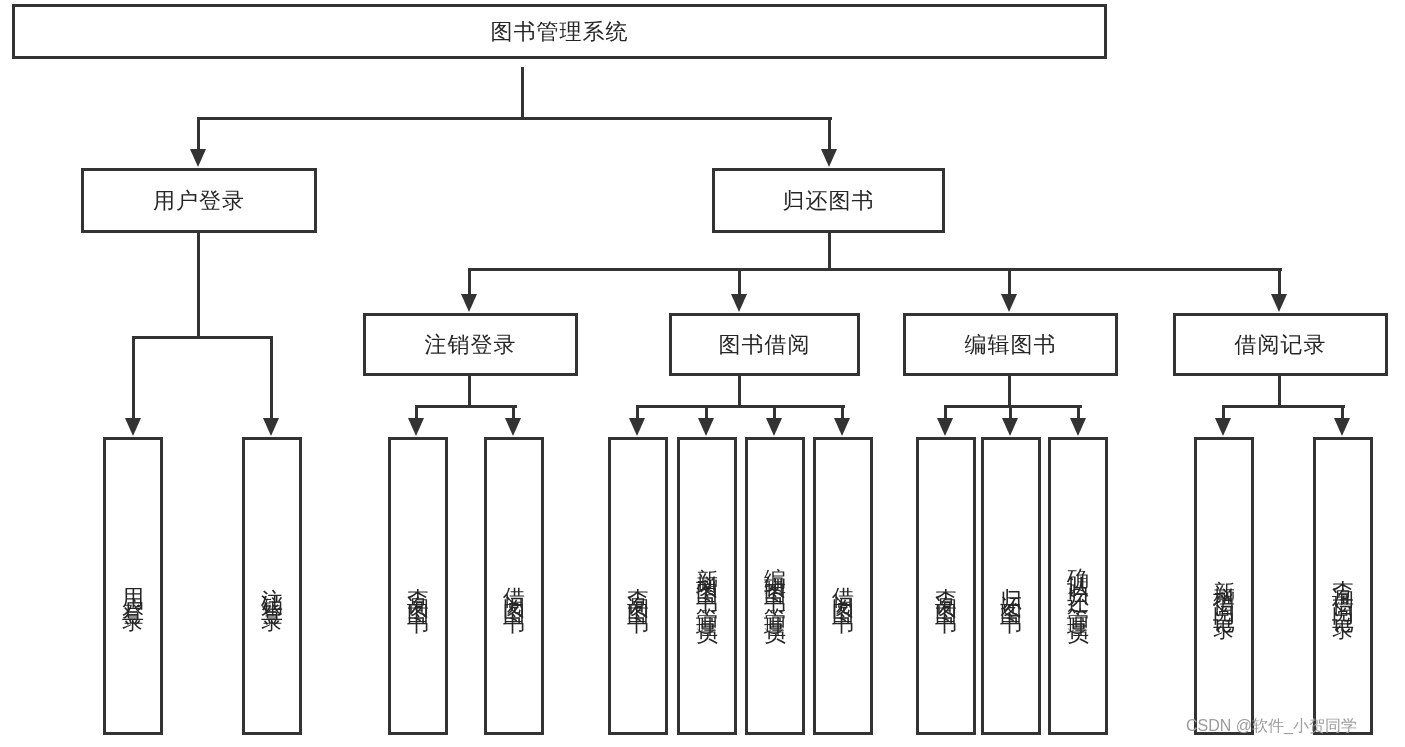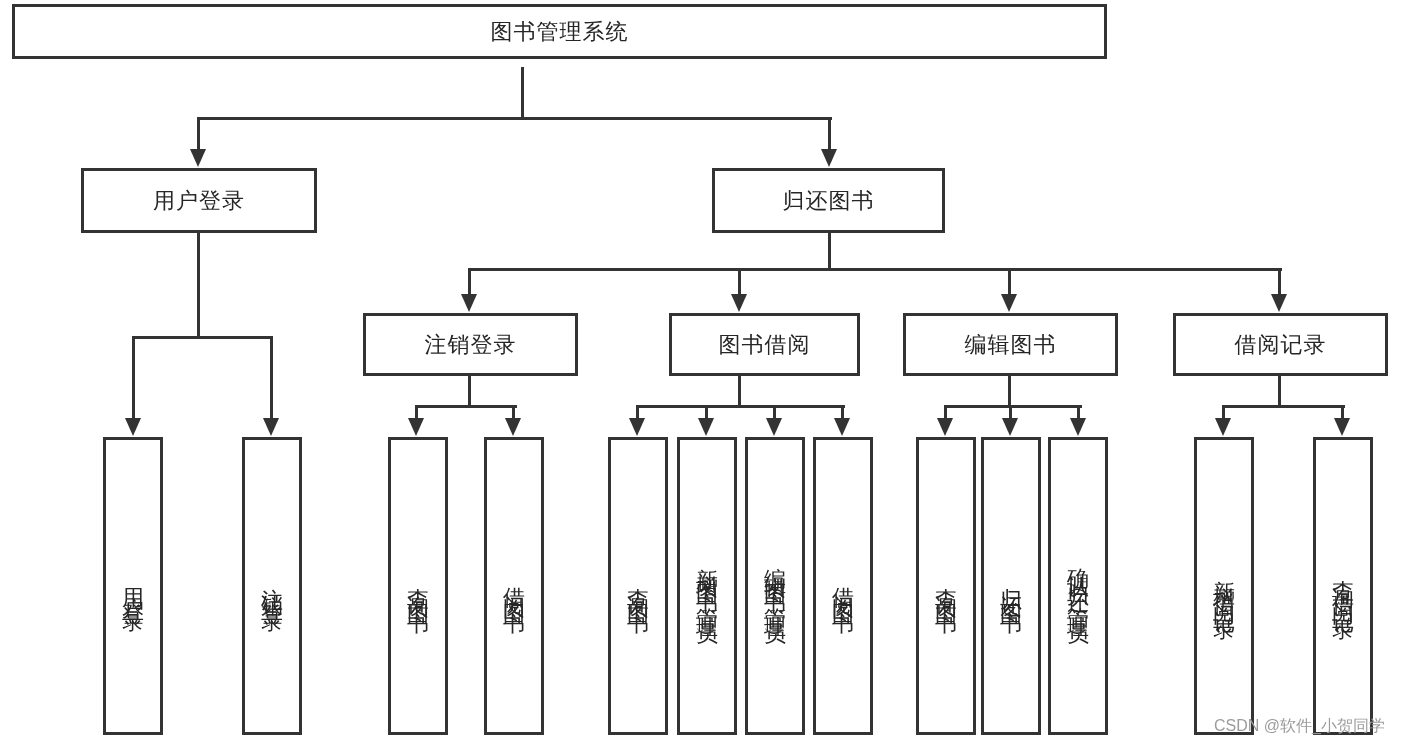--- a/index.html
+++ b/index.html
@@ -171,15 +171,15 @@
     <span>确认归还（管理员）</span>
   </div>
 
   <div class="box vbox" style="left:1194px; top:437px; width:60px; height:298px;">
     <span>新增借阅记录</span>
   </div>
   <div class="box vbox" style="left:1313px; top:437px; width:60px; height:298px;">
     <span>查询借阅记录</span>
   </div>
 
-  <div class="watermark" style="left:1186px; top:716px;margin-left:28px;">CSDN @软件_小贺同学</div>
+  <div class="watermark" style="left:1186px; top:716px;">CSDN @软件_小贺同学</div>
 
 </div>
 
 </body></html>

